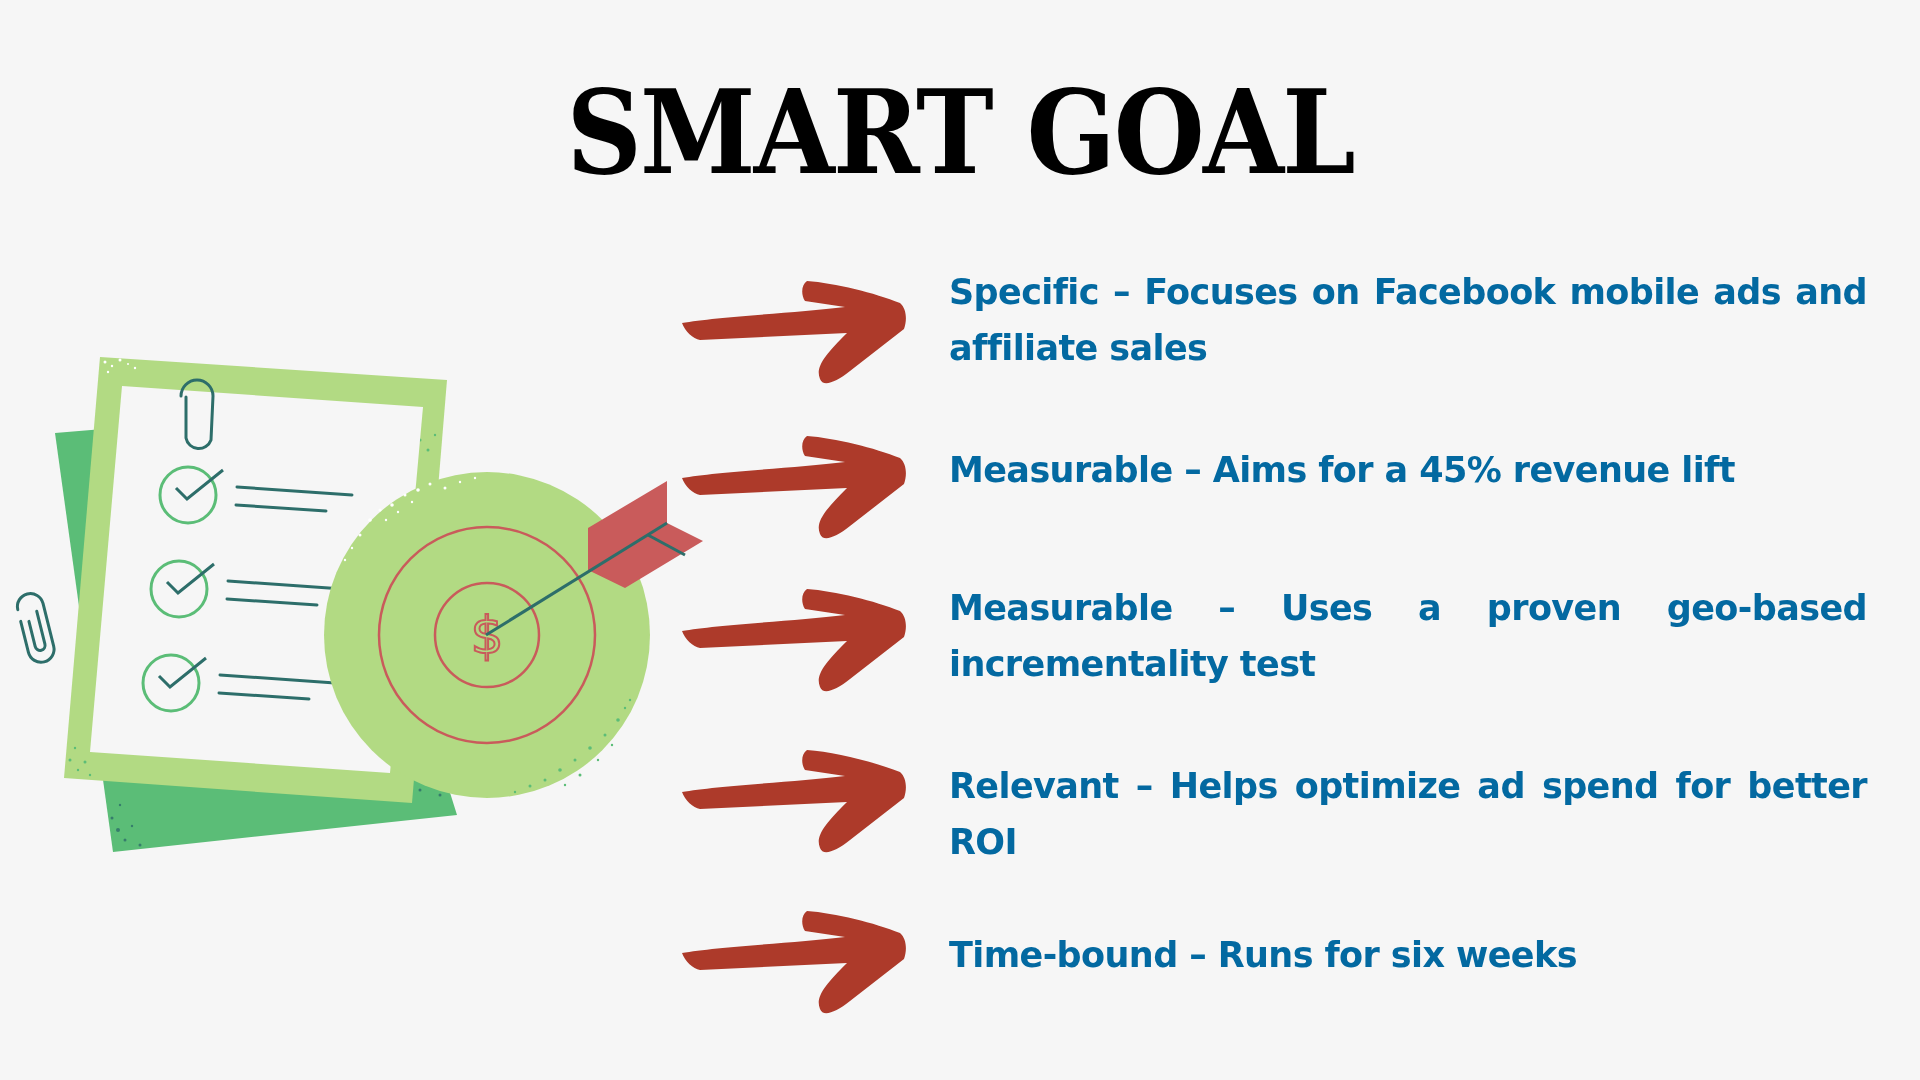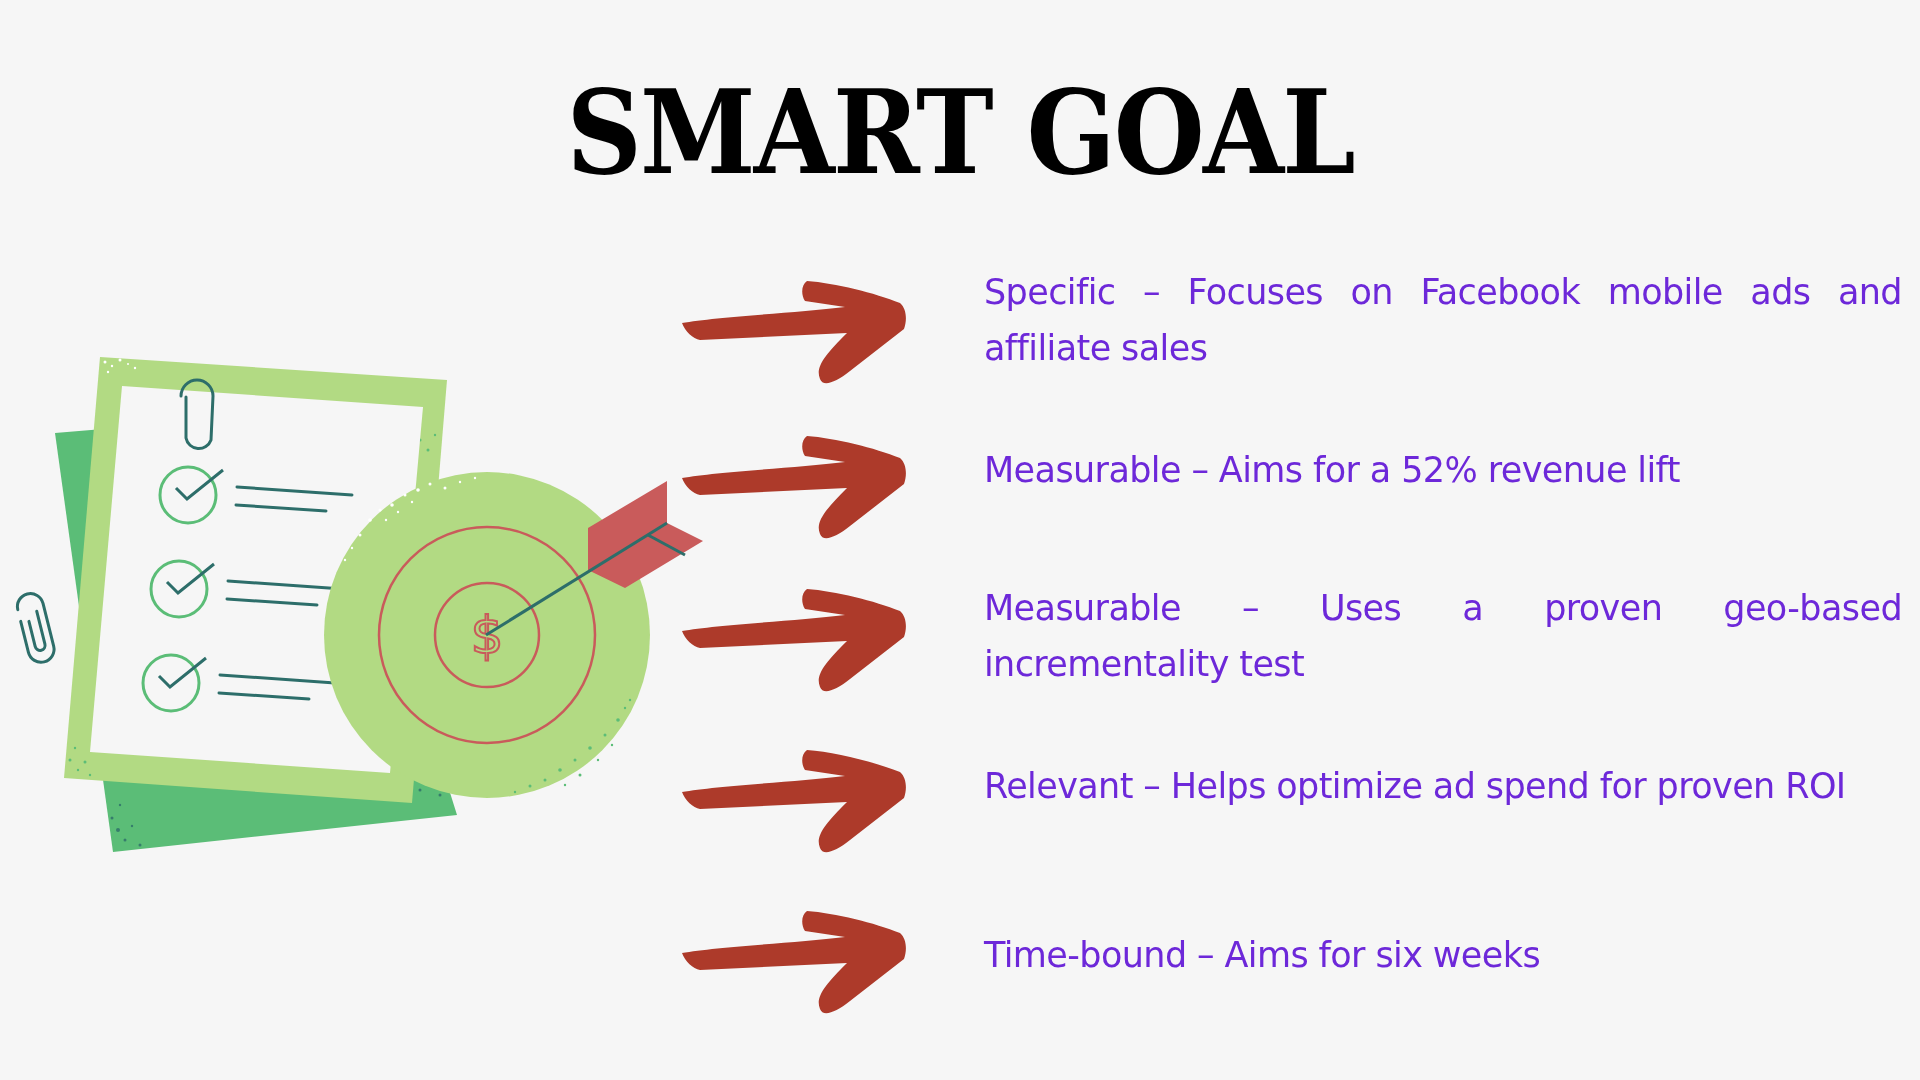--- a/index.html
+++ b/index.html
@@ -12,24 +12,24 @@
       position: absolute; left: 0; top: 62px; width: 1920px;
       text-align: center;
       font-family: "DejaVu Serif", "Liberation Serif", serif;
       font-weight: bold; font-size: 116px; letter-spacing: -2px;
       line-height: 140px; color: #000;
       transform: scaleX(0.9); transform-origin: 961px 0;
     }
     .illustration { position: absolute; left: 0; top: 0; width: 760px; height: 1080px; }
     .arrow { position: absolute; left: 675px; width: 235px; height: 115px; }
     .item-text {
-      position: absolute; left: 984px; width: 918px;
+      position: absolute; left: 949px; width: 918px;
       font-family: "DejaVu Sans", "Liberation Sans", sans-serif;
-      font-weight: normal; font-size: 35px; line-height: 56px;
-      color: #6d28d9; text-align: justify; text-align-last: left;
+      font-weight: bold; font-size: 35px; line-height: 56px;
+      color: #0369a1; text-align: justify; text-align-last: left;
       letter-spacing: -0.6px;
     }
   </style>
 </head>
 <body>
 
 <div class="title">SMART GOAL</div>
 
 <svg class="illustration" viewBox="0 0 760 1080" width="760" height="1080">
 
@@ -148,16 +148,16 @@
   <path d="M7,48 C40,42 120,38 170,32 L130,26 C126,20 126,10 132,6 C160,8 200,18 225,28 C232,34 232,46 229,54 L175,96 C160,108 148,112 145,104 C140,92 150,80 172,58 L25,65 C18,64 10,56 7,48 Z" fill="#ad3a2a"></path>
 </svg>
 <svg class="arrow" style="top:744px" viewBox="0 0 235 115">
   <path d="M7,48 C40,42 120,38 170,32 L130,26 C126,20 126,10 132,6 C160,8 200,18 225,28 C232,34 232,46 229,54 L175,96 C160,108 148,112 145,104 C140,92 150,80 172,58 L25,65 C18,64 10,56 7,48 Z" fill="#ad3a2a"></path>
 </svg>
 <svg class="arrow" style="top:905px" viewBox="0 0 235 115">
   <path d="M7,48 C40,42 120,38 170,32 L130,26 C126,20 126,10 132,6 C160,8 200,18 225,28 C232,34 232,46 229,54 L175,96 C160,108 148,112 145,104 C140,92 150,80 172,58 L25,65 C18,64 10,56 7,48 Z" fill="#ad3a2a"></path>
 </svg>
 
 <div class="item-text" style="top:264px">Specific – Focuses on Facebook mobile ads and affiliate sales</div>
-<div class="item-text" style="top:442px">Measurable – Aims for a 52% revenue lift</div>
+<div class="item-text" style="top:442px">Measurable – Aims for a 45% revenue lift</div>
 <div class="item-text" style="top:580px">Measurable – Uses a proven geo-based incrementality test</div>
-<div class="item-text" style="top:758px">Relevant – Helps optimize ad spend for proven ROI</div>
-<div class="item-text" style="top:927px">Time-bound – Aims for six weeks</div>
+<div class="item-text" style="top:758px">Relevant – Helps optimize ad spend for better ROI</div>
+<div class="item-text" style="top:927px">Time-bound – Runs for six weeks</div>
 
 </body></html>

